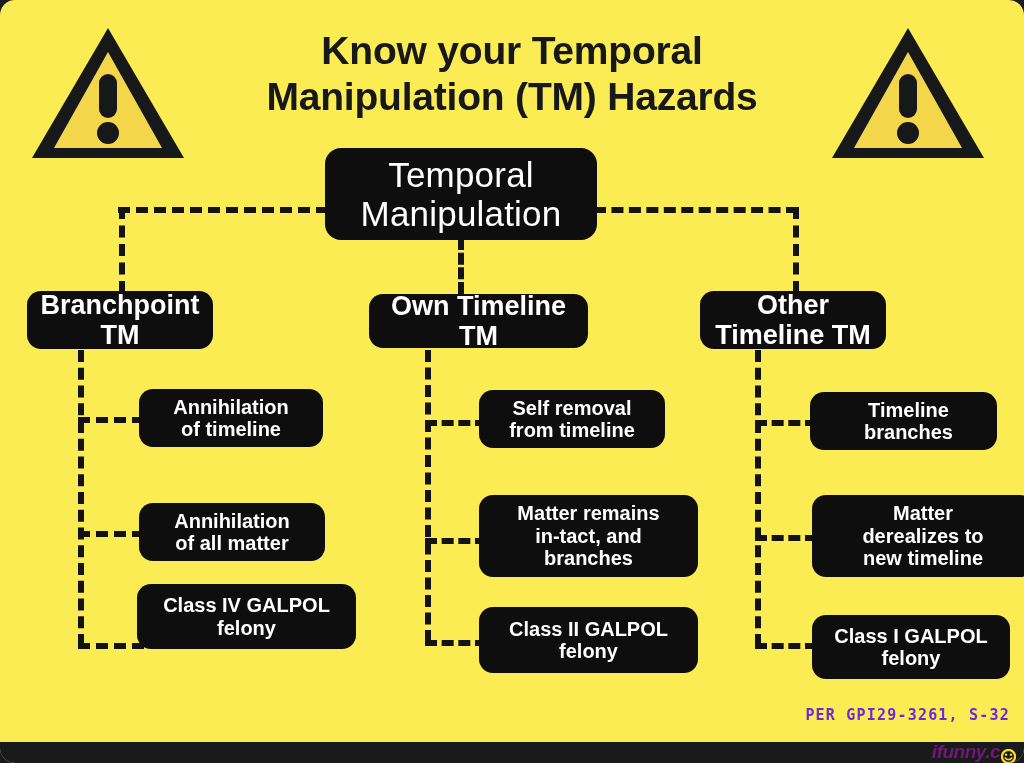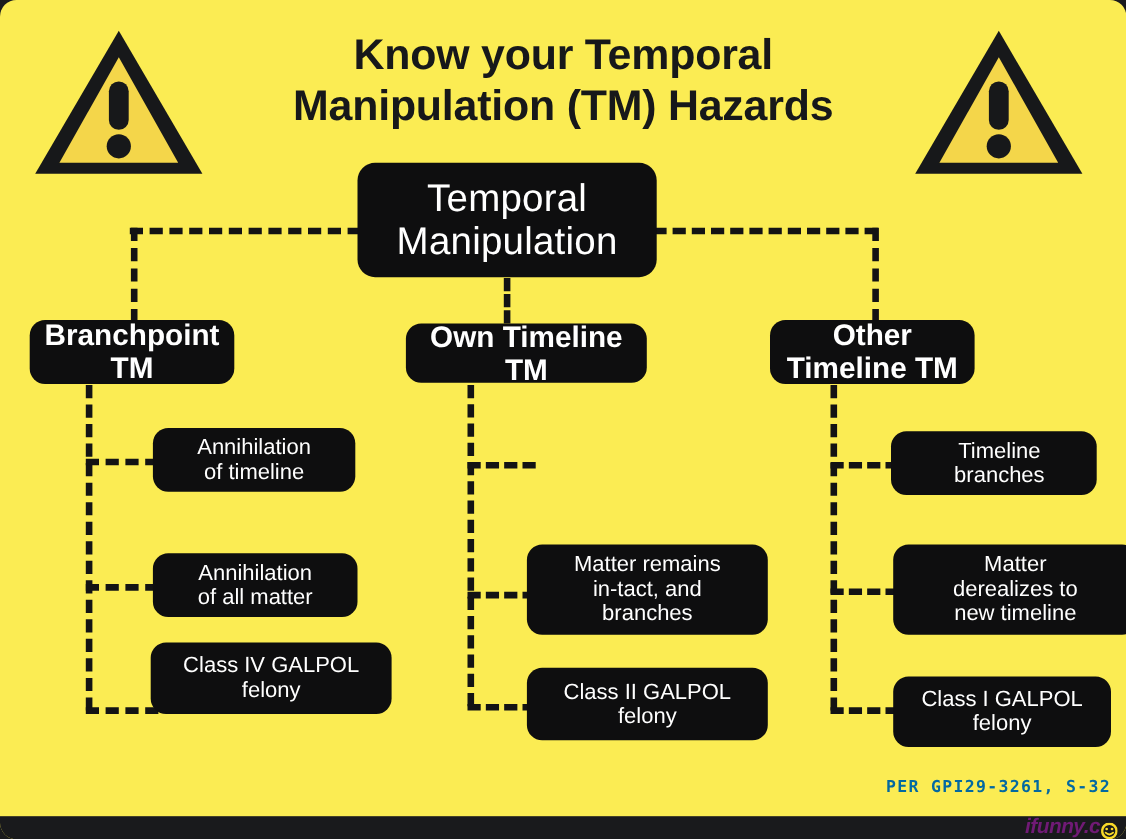--- a/index.html
+++ b/index.html
@@ -78,33 +78,33 @@
     font-weight: 400;
     border-radius: 16px;
     letter-spacing: 0.2px;
   }
   .node-l2 {
     font-size: 27px;
     font-weight: bold;
   }
   .node-leaf {
     font-size: 20px;
-    font-weight: normal;
+    font-weight: bold;
   }
 
   
   #ref-code {
     position: absolute;
     right: 14px;
     top: 706px;
     font-family: "DejaVu Sans Mono", monospace;
     font-size: 15px;
     font-weight: bold;
     letter-spacing: 1.2px;
-    color: #0369a1;
+    color: #6d28d9;
   }
 
   
   #bottom-bar {
     position: absolute;
     left: 0;
     top: 742px;
     width: 1024px;
     height: 21px;
     background: #191a1c;
@@ -177,21 +177,21 @@
   <div class="dash-v" style="left:425px; top:350px; height:292px;"></div>
   <div class="dash-h" style="left:425px; top:420px; width:62px;"></div>
   <div class="dash-h" style="left:425px; top:538px; width:62px;"></div>
   <div class="dash-h" style="left:425px; top:640px; width:62px;"></div>
 
   <div class="dash-v" style="left:755px; top:350px; height:296px;"></div>
   <div class="dash-h" style="left:755px; top:420px; width:62px;"></div>
   <div class="dash-h" style="left:755px; top:535px; width:62px;"></div>
   <div class="dash-h" style="left:755px; top:643px; width:62px;"></div>
 
-  <div class="node node-root" style="left:325px; top:148px; width:272px; height:104px;">
+  <div class="node node-root" style="left:325px; top:148px; width:272px; height:92px;">
     <span class="lbl">Temporal
 Manipulation</span>
   </div>
 
   <div class="node node-l2" style="left:27px; top:291px; width:186px; height:58px;">
     <span class="lbl">Branchpoint
 TM</span>
   </div>
   <div class="node node-l2" style="left:369px; top:294px; width:219px; height:54px;">
     <span class="lbl">Own Timeline
@@ -208,20 +208,24 @@
   </div>
   <div class="node node-leaf" style="left:139px; top:503px; width:186px; height:58px;">
     <span class="lbl">Annihilation
 of all matter</span>
   </div>
   <div class="node node-leaf" style="left:137px; top:584px; width:219px; height:65px;">
     <span class="lbl">Class IV GALPOL
 felony</span>
   </div>
 
+  <div class="node node-leaf" style="left:479px; top:390px; width:186px; height:58px;">
+    <span class="lbl">Self removal
+from timeline</span>
+  </div>
   <div class="node node-leaf" style="left:479px; top:495px; width:219px; height:82px;">
     <span class="lbl">Matter remains
 in-tact, and
 branches</span>
   </div>
   <div class="node node-leaf" style="left:479px; top:607px; width:219px; height:66px;">
     <span class="lbl">Class II GALPOL
 felony</span>
   </div>
 

